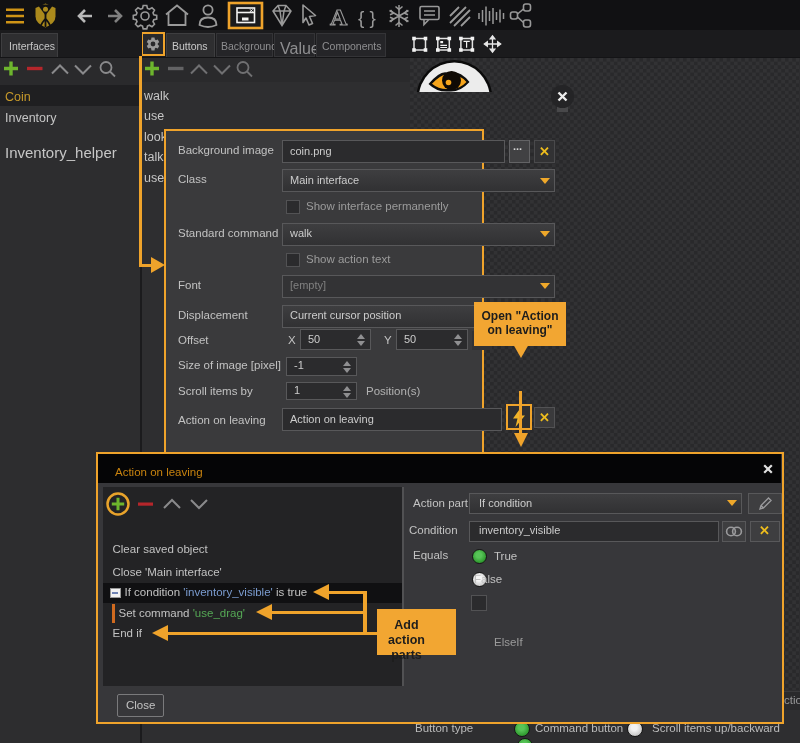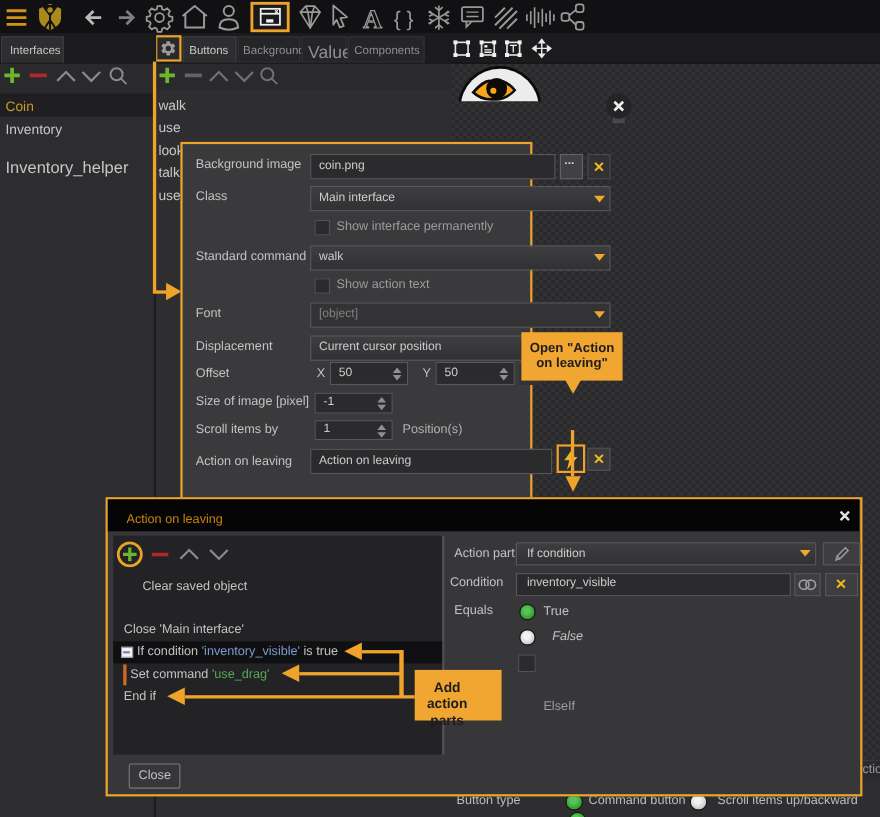--- a/index.html
+++ b/index.html
@@ -230,21 +230,21 @@
     <div class="lbl" style="left:12px;top:96px;">Standard command</div>
     <div class="dd" style="left:116px;top:92px;width:273px;height:23px;"></div>
     <div class="ftext" style="left:124px;top:96.5px;">walk</div>
     <div class="ddarrow" style="left:374px;top:100.5px;"></div>
 
     <div class="chk" style="left:120px;top:122px;"></div>
     <div class="lbl" style="left:140px;top:122.5px;color:#9b9b9b;">Show action text</div>
 
     <div class="lbl" style="left:12px;top:148px;">Font</div>
     <div class="dd" style="left:116px;top:144px;width:273px;height:23px;background:#333335;"></div>
-    <div class="ftext" style="left:124px;top:148.5px;color:#808080;">[object]</div>
+    <div class="ftext" style="left:124px;top:148.5px;color:#808080;">[empty]</div>
     <div class="ddarrow" style="left:374px;top:152.5px;"></div>
 
     <div class="lbl" style="left:12px;top:178px;">Displacement</div>
     <div class="dd" style="left:116px;top:174px;width:273px;height:23px;"></div>
     <div class="ftext" style="left:124px;top:178.5px;">Current cursor position</div>
     <div class="ddarrow" style="left:374px;top:182.5px;"></div>
 
     <div class="lbl" style="left:12px;top:203px;">Offset</div>
     <div class="lbl" style="left:122px;top:203px;">X</div>
     <div class="spin" style="left:134px;top:198.5px;width:71px;height:21px;"></div>
@@ -308,21 +308,21 @@
     <div class="abs" style="left:304px;top:33px;width:1.5px;height:199px;background:#515153;"></div>
 
     <svg class="abs" style="left:8px;top:38px;" width="120" height="24" viewBox="0 0 120 24">
       <circle cx="12" cy="12" r="10.5" fill="none" stroke="#e8a32b" stroke-width="2.5"></circle>
       <path d="M12 5.8 V18.2 M5.8 12 H18.2" stroke="#6db52d" stroke-width="3"></path>
       <rect x="32" y="10.5" width="15" height="3.2" fill="#b5262b"></rect>
       <path d="M58 16 L66 8 L74 16" fill="none" stroke="#8a8a8c" stroke-width="2"></path>
       <path d="M85 8 L93 16 L101 8" fill="none" stroke="#8a8a8c" stroke-width="2"></path>
     </svg>
 
-    <div class="lbl" style="left:14.5px;top:73px;margin-left:17px;">Clear saved object</div>
+    <div class="lbl" style="left:14.5px;top:89px;">Clear saved object</div>
     <div class="lbl" style="left:14.5px;top:112px;">Close 'Main interface'</div>
     <div class="abs" style="left:5px;top:129px;width:299px;height:19.5px;background:#101012;"></div>
     <div class="abs" style="left:11.5px;top:134px;width:11px;height:10px;background:#f2f2f2;border:1px solid #9a9a9a;"></div>
     <div class="abs" style="left:14px;top:138.2px;width:6px;height:2px;background:#6f83b5;"></div>
     <div class="lbl" style="left:26.5px;top:132px;">If condition <span style="color:#7b9cd0">'inventory_visible'</span> is true</div>
     <div class="abs" style="left:13.5px;top:150px;width:3px;height:19px;background:#d06a1f;"></div>
     <div class="lbl" style="left:20.5px;top:152.5px;">Set command <span style="color:#55a855">'use_drag'</span></div>
     <div class="lbl" style="left:14.5px;top:172.5px;">End if</div>
 
     <div class="abs" style="left:19px;top:240px;width:47px;height:23px;background:#37373a;border:1.5px solid #7a7a7c;border-radius:2px;"></div>
@@ -343,21 +343,21 @@
     <svg class="abs" style="left:627px;top:72px;" width="18" height="11" viewBox="0 0 18 11">
         <ellipse cx="6" cy="5.5" rx="4.4" ry="4.2" fill="none" stroke="#9a9a9c" stroke-width="1.6"></ellipse>
         <ellipse cx="12" cy="5.5" rx="4.4" ry="4.2" fill="none" stroke="#9a9a9c" stroke-width="1.6"></ellipse>
       </svg>
     <div class="abs" style="left:652px;top:66.5px;width:29.5px;height:21.5px;background:#3e3e40;border:1px solid #58585a;"></div>
     <div class="xglyph" style="left:661px;top:69px;">✕</div>
     <div class="lbl" style="left:315px;top:95px;">Equals</div>
     <div class="abs" style="left:373.5px;top:95px;width:15px;height:15px;border-radius:50%;background:radial-gradient(circle at 45% 40%, #57c457 25%, #2f9a2f 70%);border:1px solid #161616;"></div>
     <div class="lbl" style="left:396px;top:96px;">True</div>
     <div class="abs" style="left:373.5px;top:118px;width:15px;height:15px;border-radius:50%;background:radial-gradient(circle at 45% 40%, #f5f5f5 25%, #cccccc 70%);border:1px solid #161616;"></div>
-    <div class="lbl" style="left:404px;top:119px;font-style:italic;">False</div>
+    <div class="lbl" style="left:376px;top:119px;">False</div>
     <div class="chk" style="left:373px;top:140.5px;width:16px;height:16px;"></div>
     <div class="lbl" style="left:396px;top:142px;color:#9b9b9b;margin-top:40px;">ElseIf</div>
   </div>
 
   <div class="abs" style="left:362.5px;top:591px;width:4px;height:43px;background:#efa32b;"></div>
   <div class="abs" style="left:329px;top:590.5px;width:37px;height:3.2px;background:#efa32b;"></div>
   <div class="abs" style="left:313px;top:583.5px;width:0;height:0;border-top:8.5px solid transparent;border-bottom:8.5px solid transparent;border-right:16px solid #efa32b;"></div>
   <div class="abs" style="left:272px;top:611px;width:94px;height:3.2px;background:#efa32b;"></div>
   <div class="abs" style="left:256px;top:604px;width:0;height:0;border-top:8.5px solid transparent;border-bottom:8.5px solid transparent;border-right:16px solid #efa32b;"></div>
   <div class="abs" style="left:168px;top:631.5px;width:209px;height:3.2px;background:#efa32b;"></div>

